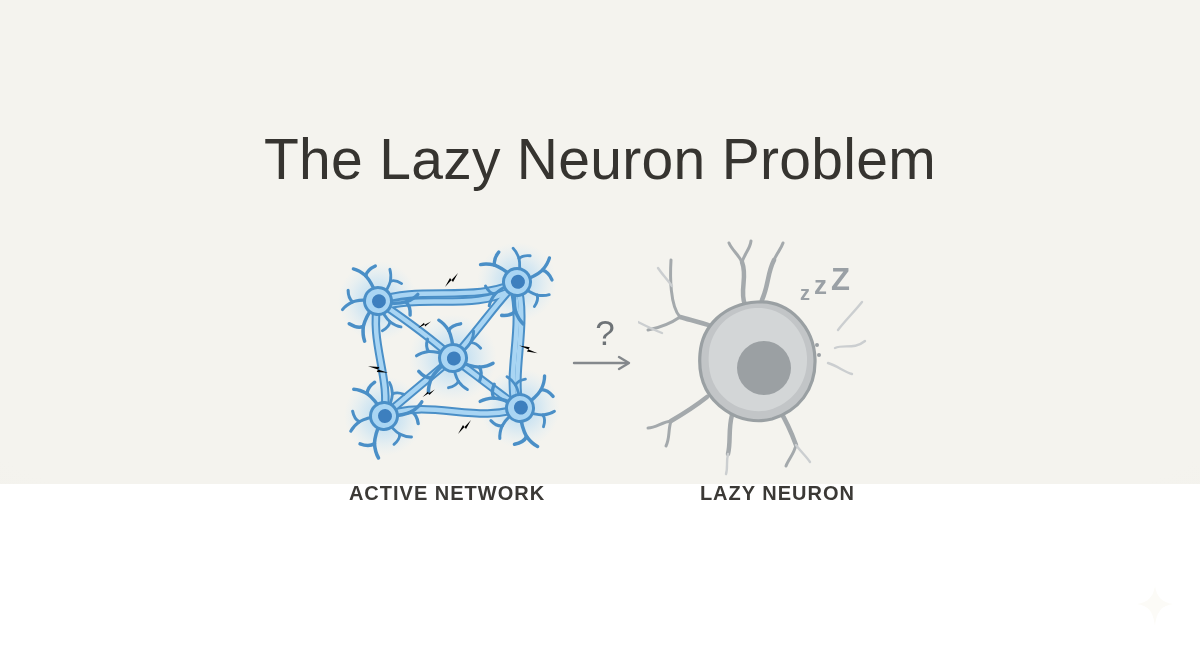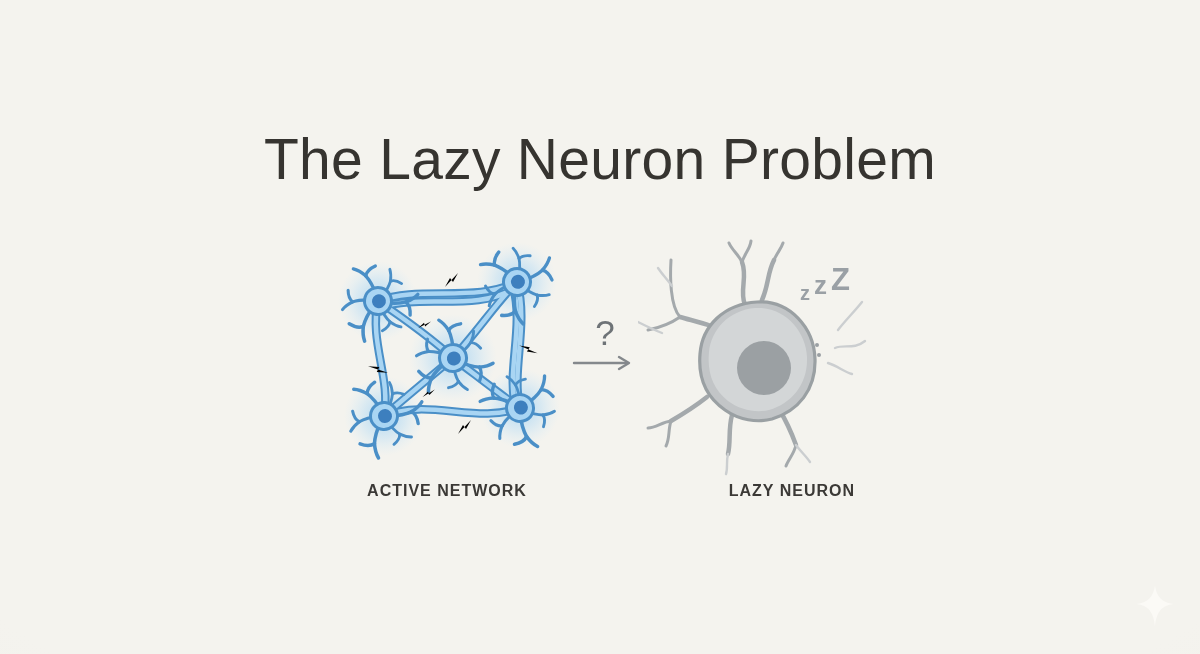--- a/index.html
+++ b/index.html
@@ -1,32 +1,32 @@
 <!DOCTYPE html>
 <html><head>
 <meta charset="utf-8">
 <style>
   * { margin:0; padding:0; box-sizing:border-box; }
   html,body { width:1200px; height:654px; overflow:hidden; }
   body { font-family:"Liberation Sans", sans-serif; }
   .slide {
-    position:relative; width:1200px; height:654px;
+    position:relative; width:1200px; height:484px;
     background:#f2f1ec;
     background-image:radial-gradient(130% 150% at 50% 42%, #f4f3ee 52%, #edebe4 100%);
   }
   .title {
     position:absolute; left:0; top:126px; width:100%;
     text-align:center;
     font-size:57px; font-weight:500; letter-spacing:0.3px;
     color:#363430;
   }
   .illus { position:absolute; }
   .caption {
     position:absolute; top:482px;
-    font-size:16px; font-weight:600; letter-spacing:1px;
+    font-size:20px; font-weight:600; letter-spacing:1px;
     color:#3b3936; text-align:center;
   }
   .caption-left  { left:318px; width:258px; }
   .caption-right { left:640px; width:215px;text-align:right; }
   .transition { position:absolute; left:572px; top:312px; width:66px; }
   .qmark {
     width:100%; text-align:center;
     font-size:35px; line-height:42px; color:#6e7377; font-weight:400;
   }
   .arrow-svg { display:block; margin-top:0px; }

